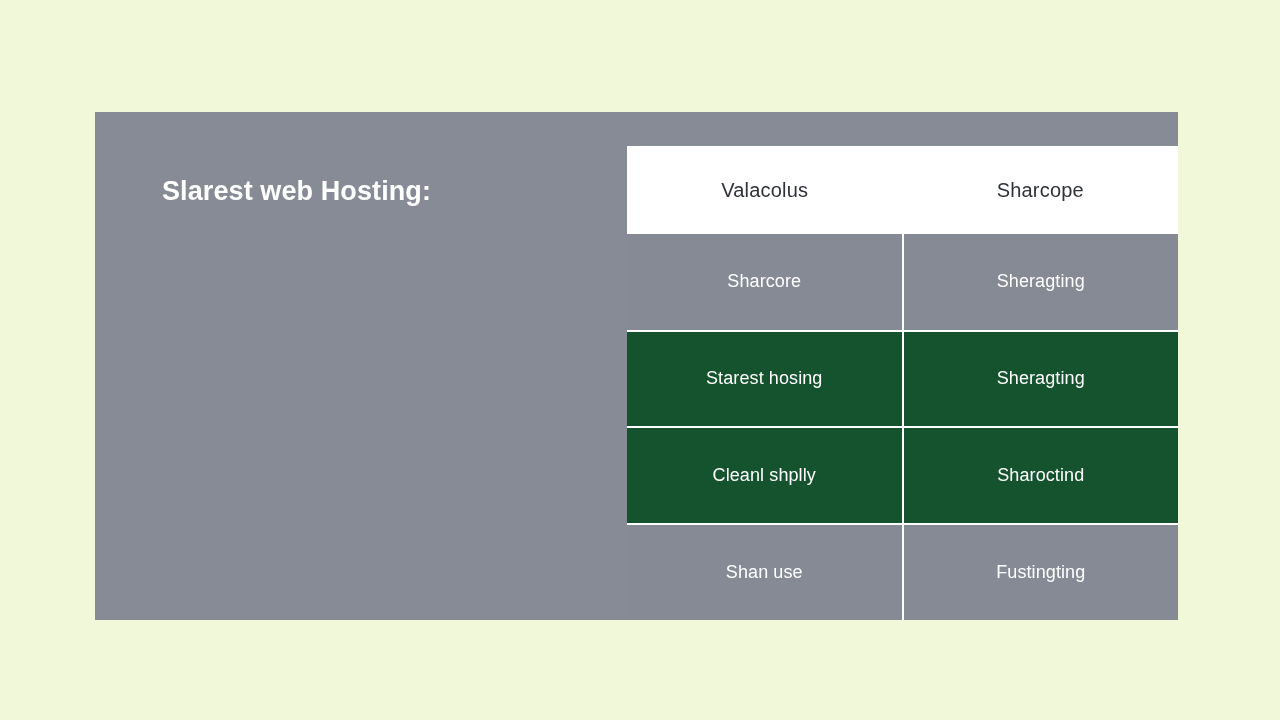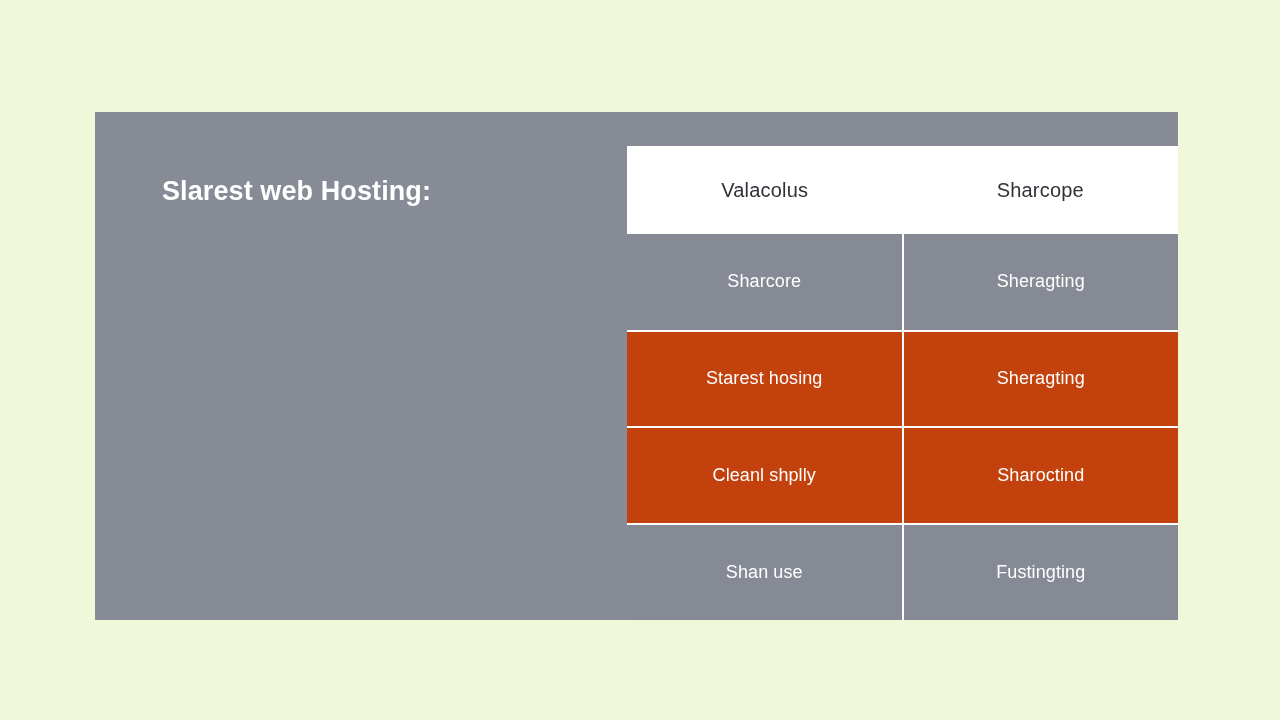--- a/index.html
+++ b/index.html
@@ -96,21 +96,21 @@
     letter-spacing: 0.1px;
   }
   table.compare tbody td:last-child {
     border-right: none;
   }
   table.compare tbody tr:last-child td {
     border-bottom: none;
   }
 
   .row-dark td { background: #858a94; }
-  .row-light td { background: #c2410c; }
+  .row-light td { background: #14532d; }
 </style>
 </head>
 <body>
 
 <div class="slide-stage">
 
   <div class="panel">
 
     <div class="title-area">
       <h1 class="slide-title">Slarest web Hosting:</h1>

